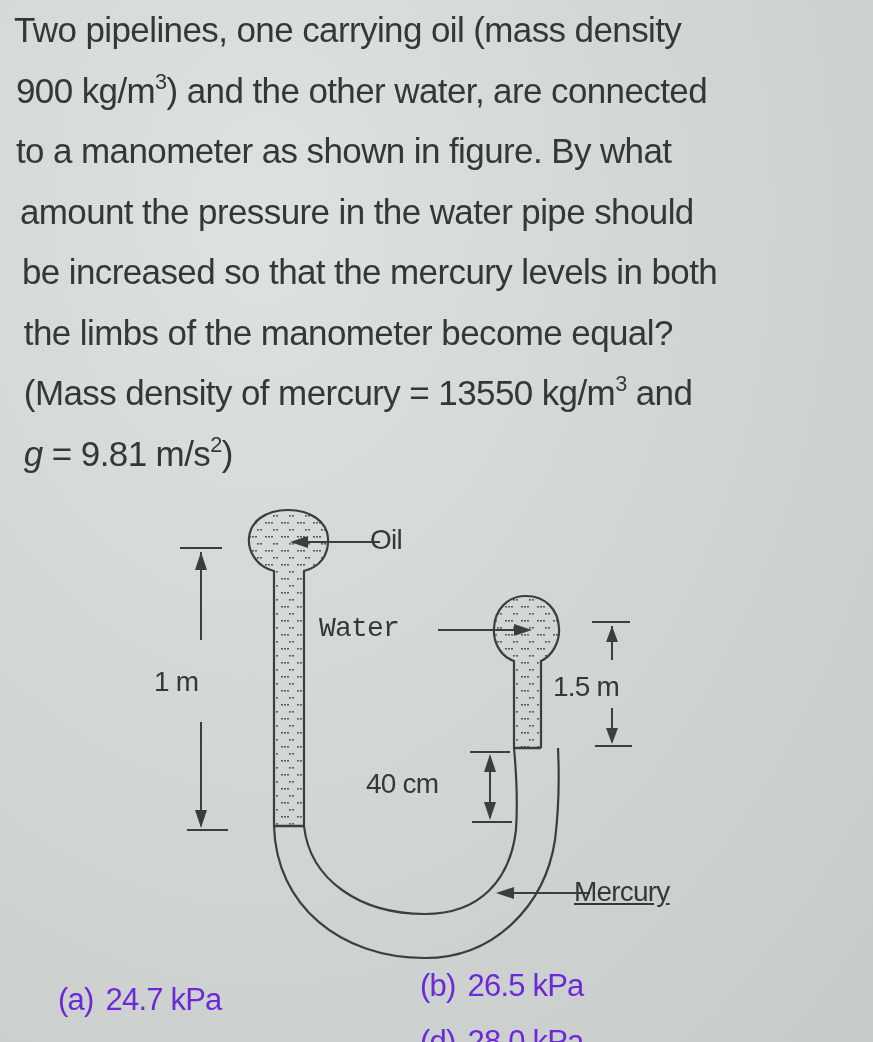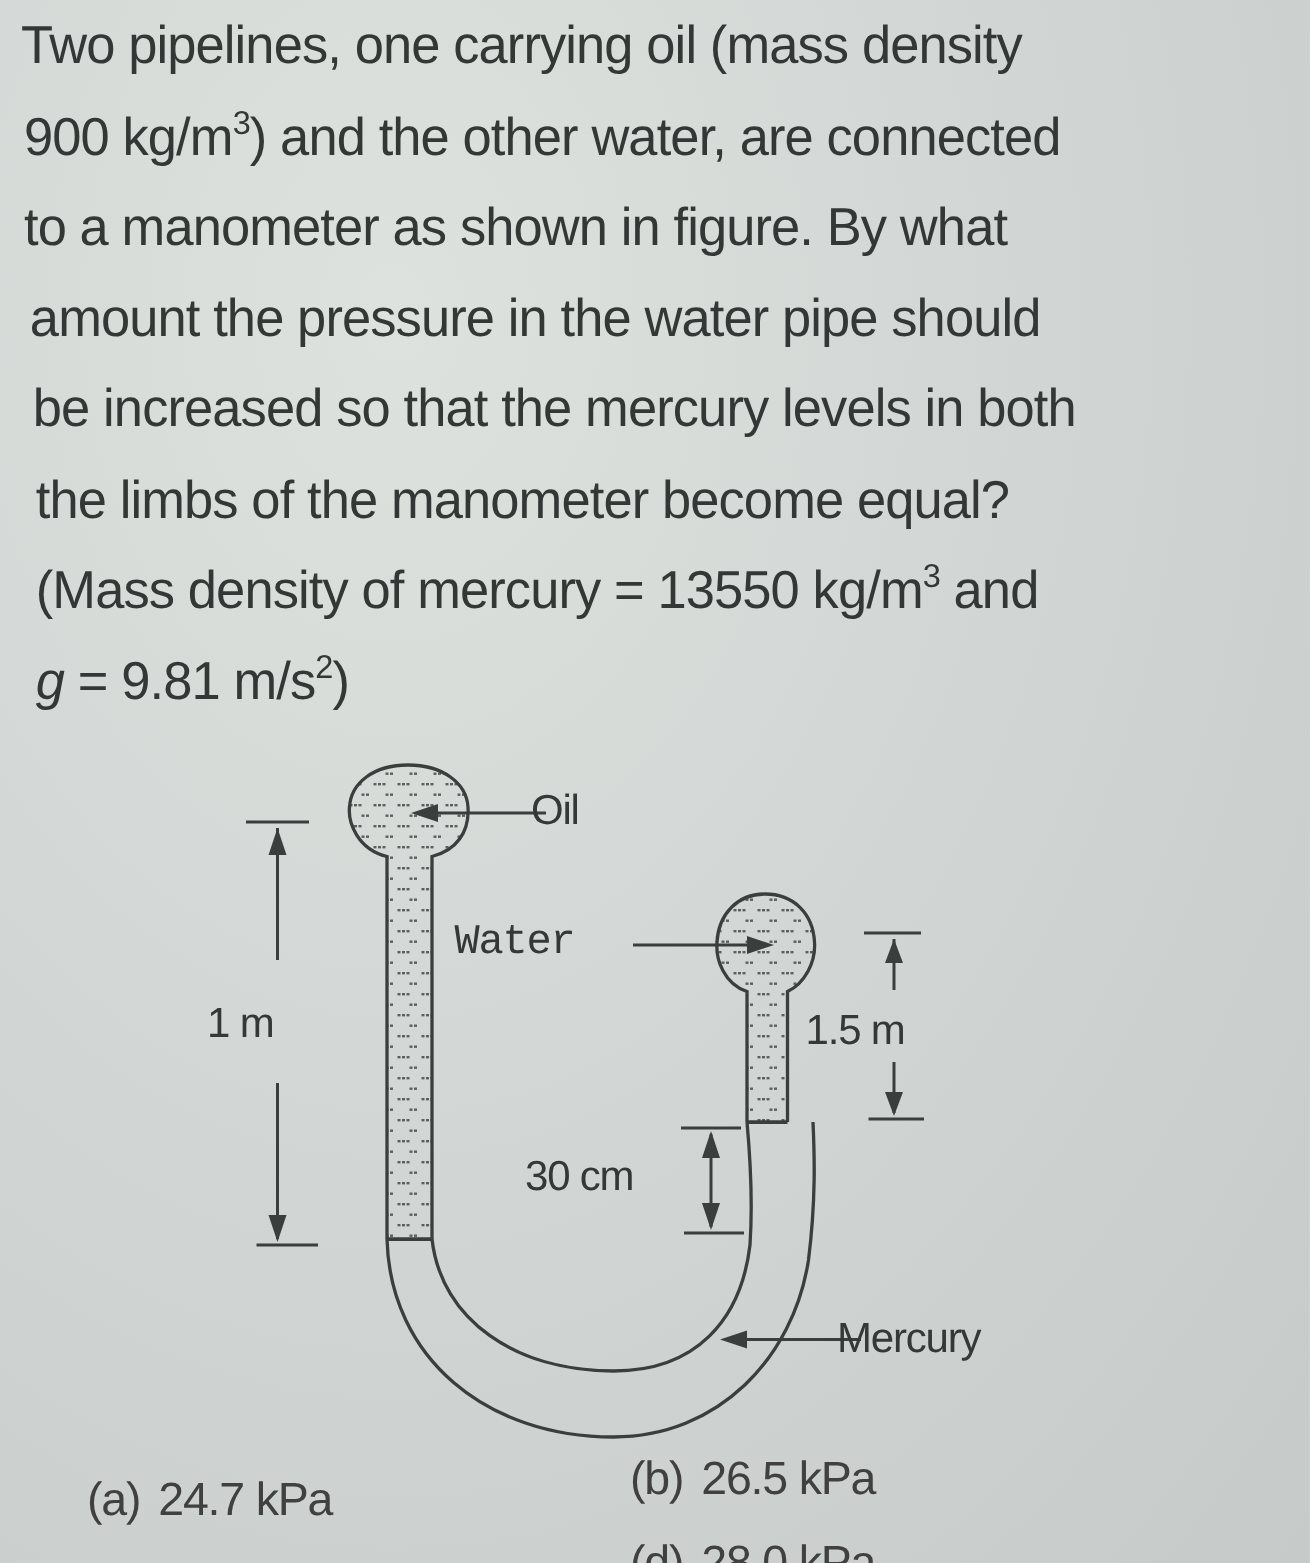--- a/index.html
+++ b/index.html
@@ -37,38 +37,38 @@
     .qline.indent3 { padding-left: 8px; }
     .qline.indent4 { padding-left: 10px; }
     sup {
       font-size: 22px;
       vertical-align: 14px;
       line-height: 0;
     }
     .italic-g { font-style: italic; }
     .figure {
       position: absolute;
-      left: 0;
+      left: 16px;
       top: 0;
       width: 801px;
       height: 1042px;
       padding-left: 24px;
     }
     .fig-label {
       position: absolute;
       font-size: 28px;
       letter-spacing: -0.8px;
       color: #343937;
       white-space: nowrap;
     }
     .options {
       position: absolute;
       font-size: 31px;
       letter-spacing: -0.8px;
-      color: #404040;
+      color: #6d28d9;
       white-space: nowrap;
     }
     .opt-key { margin-right: 12px; }
   </style>
 </head>
 <body>
 
 <div class="question">
   <span class="qline">Two pipelines, one carrying oil (mass density</span>
   <span class="qline indent1"><span>900 kg/m</span><sup>3</sup><span>) and the other water, are connected</span></span>
@@ -148,22 +148,22 @@
       <polygon points="450,754 444,772 456,772" fill="#3a3f3d"></polygon>
       <polygon points="450,820 444,802 456,802" fill="#3a3f3d"></polygon>
       <line x1="432" y1="822" x2="472" y2="822" stroke="#3a3f3d" stroke-width="2"></line>
     </g>
   </svg>
 
   <span class="fig-label" style="left:354px; top:524px;">Oil</span>
   <span class="fig-label" style="left:303px; top:613px;font-family:Liberation Mono, monospace;">Water</span>
   <span class="fig-label" style="left:138px; top:666px;">1 m</span>
   <span class="fig-label" style="left:537px; top:671px;">1.5 m</span>
-  <span class="fig-label" style="left:350px; top:768px;">30 cm</span>
-  <span class="fig-label" style="left:558px; top:876px;">Mercury</span>
+  <span class="fig-label" style="left:350px; top:768px;">40 cm</span>
+  <span class="fig-label" style="left:558px; top:876px;text-decoration:underline;">Mercury</span>
 </div>
 
 <div class="options" style="left:58px; top:982px;">
   <span class="opt-key">(a)</span><span>24.7 kPa</span>
 </div>
 <div class="options" style="left:420px; top:968px;">
   <span class="opt-key">(b)</span><span>26.5 kPa</span>
 </div>
 <div class="options" style="left:420px; top:1024px;">
   <span class="opt-key">(d)</span><span>28.0 kPa</span>

